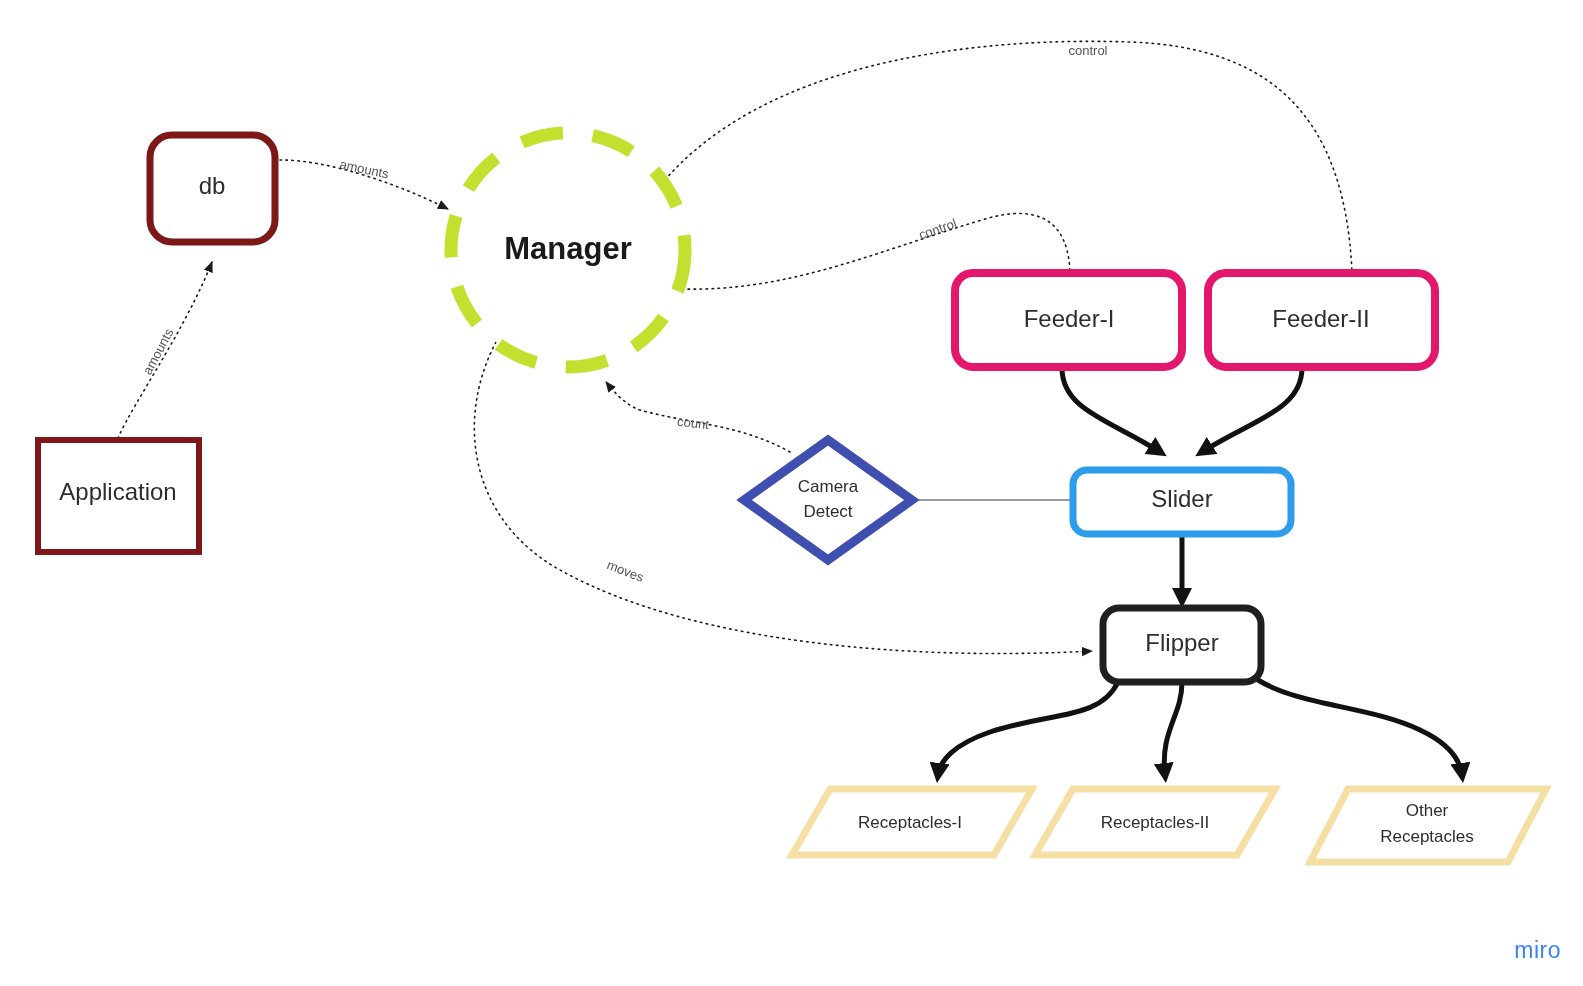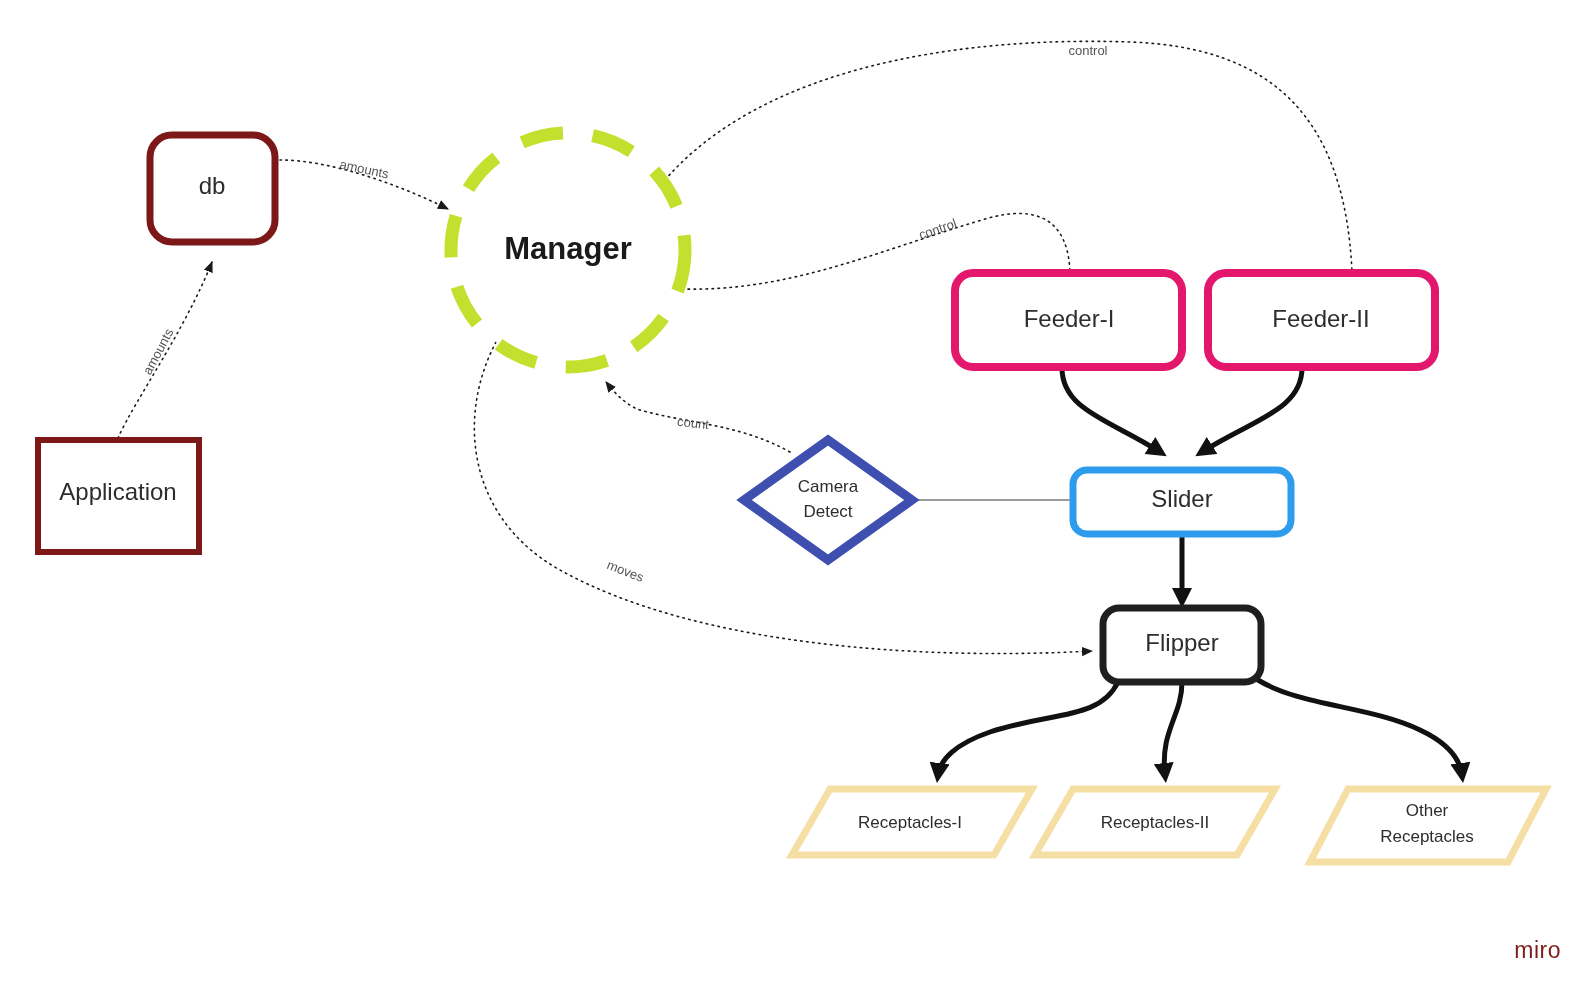--- a/index.html
+++ b/index.html
@@ -59,21 +59,21 @@
     fill: none;
     stroke: #7a7a7a;
     stroke-width: 1.6;
   }
   .watermark {
     position: absolute;
     right: 22px;
     bottom: 22px;
     font-family: "Liberation Sans", sans-serif;
     font-size: 23px;
-    color: #7f1d1d;
+    color: #3b82f6;
     letter-spacing: 0.5px;
     margin-top: 6px;
   }
 </style>
 </head>
 <body>
 
 <div id="canvas">
 
   <svg id="diagram" viewBox="0 0 1583 986">

